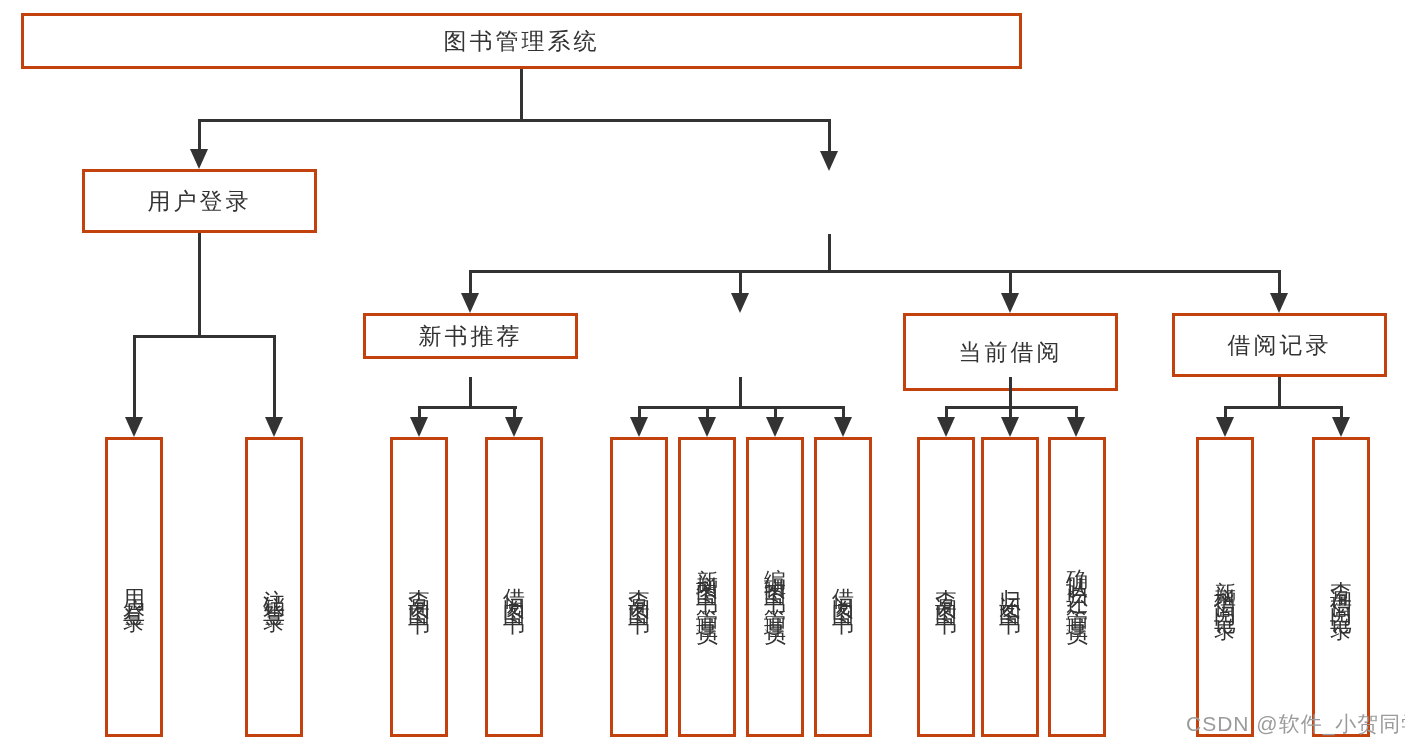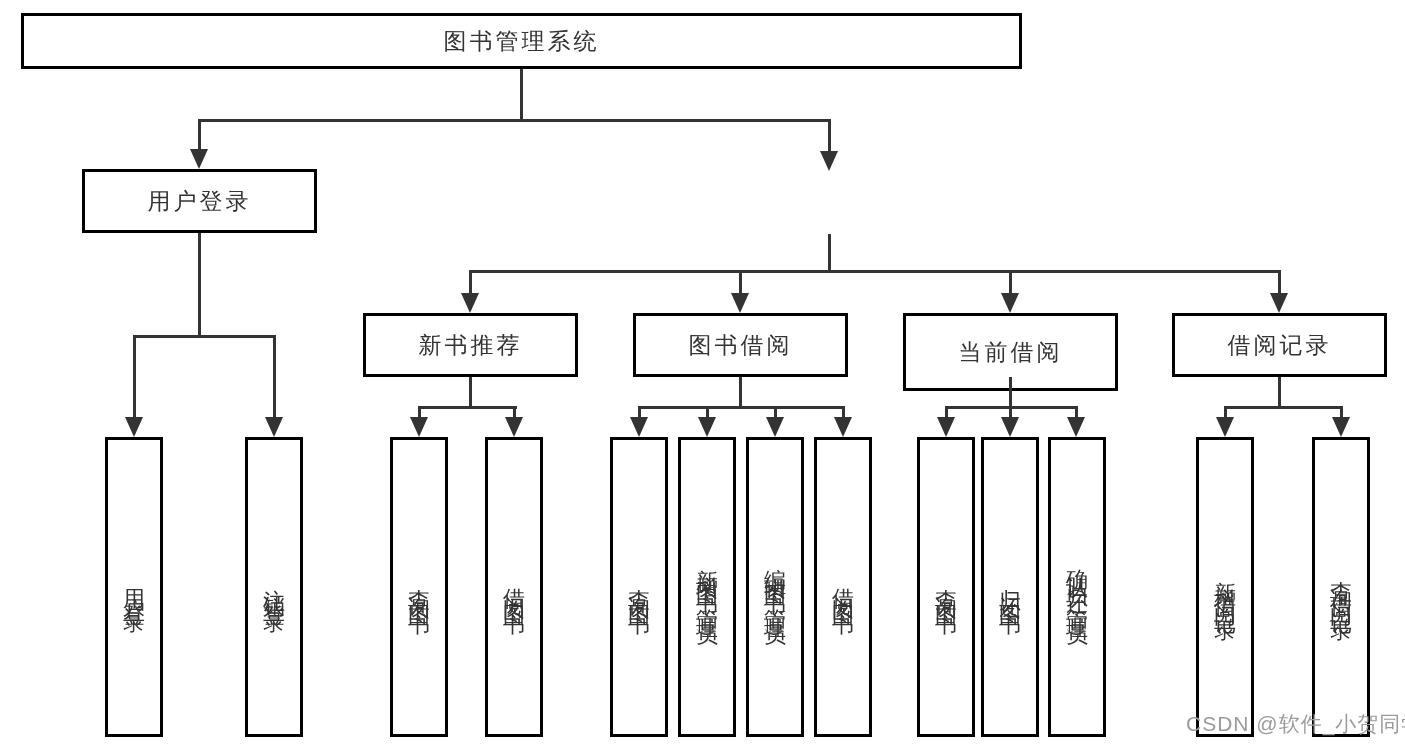--- a/index.html
+++ b/index.html
@@ -1,21 +1,21 @@
 <!DOCTYPE html>
 <html><head>
 <meta charset="utf-8">
 <style>
   html,body{margin:0;padding:0;background:#fff;}
   .canvas{
     position:relative;width:1405px;height:747px;background:#ffffff;
     font-family:"Liberation Sans",sans-serif;overflow:hidden;color:#333;
   }
   .box{
-    position:absolute;box-sizing:border-box;border:3px solid #000000;background:#fff;
+    position:absolute;box-sizing:border-box;border:3px solid #c2410c;background:#fff;
     display:flex;align-items:center;justify-content:center;
     font-size:23px;letter-spacing:3px;color:#333;white-space:nowrap;
   }
   .leaf{
     writing-mode:vertical-rl;text-orientation:mixed;
     font-size:22px;letter-spacing:8px;line-height:1;white-space:normal;
   }
   .vline,.hline{position:absolute;background:#333;}
   .vline{width:3px;}
   .hline{height:3px;}
@@ -31,22 +31,21 @@
 </style>
 </head>
 <body>
 
 <div class="canvas">
 
   <div class="box" style="left:21px;top:13px;width:1001px;height:56px">图书管理系统</div>
 
   <div class="box" style="left:82px;top:169px;width:235px;height:64px">用户登录</div>
 
-  <div class="box" style="left:363px;top:313px;width:215px;height:64px">新书推荐</div>
-  <div class="box" style="left:633px;top:313px;width:215px;height:64px">图书借阅</div>
+  <div class="box" style="left:363px;top:313px;width:215px;height:46px">新书推荐</div>
   <div class="box" style="left:903px;top:313px;width:215px;height:78px">当前借阅</div>
   <div class="box" style="left:1172px;top:313px;width:215px;height:64px">借阅记录</div>
 
   <div class="box leaf" style="left:105px;top:437px;width:58px;height:300px">用户登录</div>
   <div class="box leaf" style="left:245px;top:437px;width:58px;height:300px">注销登录</div>
 
   <div class="box leaf" style="left:390px;top:437px;width:58px;height:300px">查询图书</div>
   <div class="box leaf" style="left:485px;top:437px;width:58px;height:300px">借阅图书</div>
 
   <div class="box leaf" style="left:610px;top:437px;width:58px;height:300px">查询图书</div>

